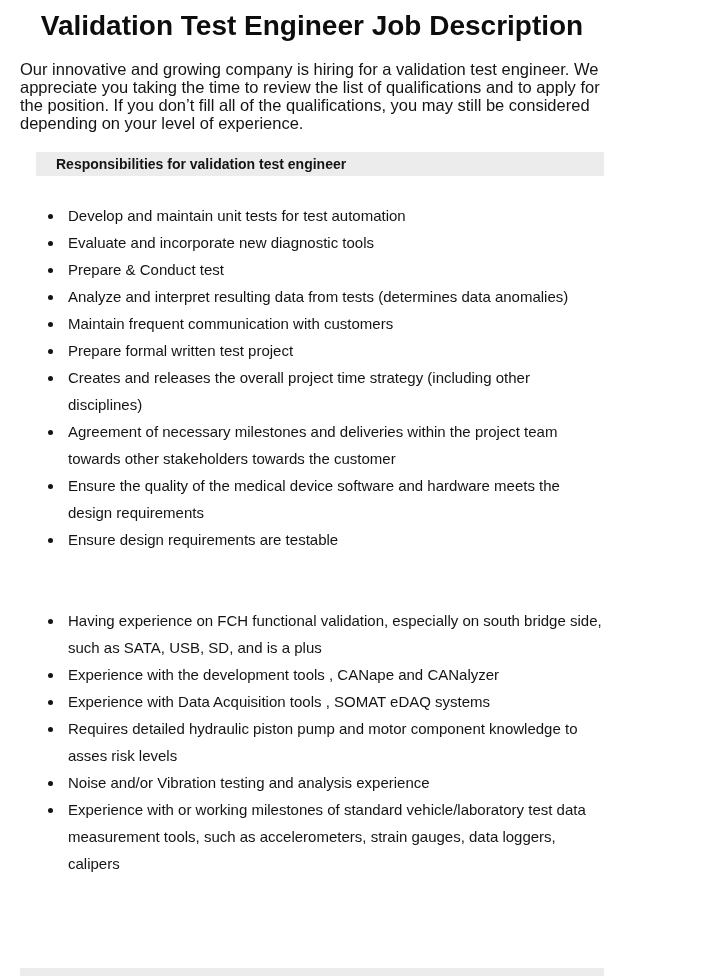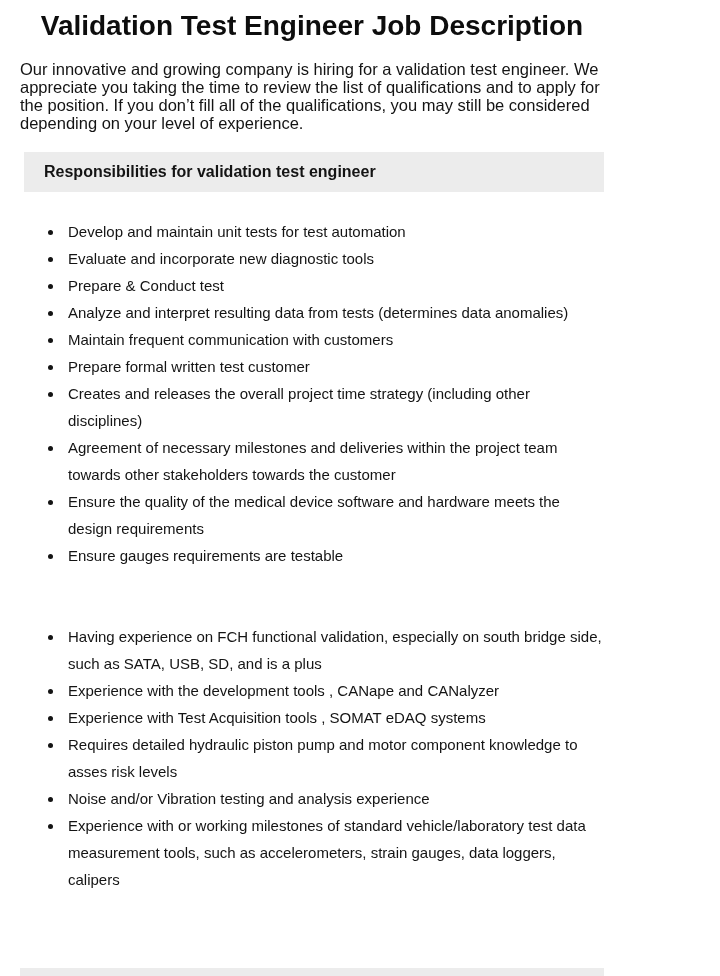--- a/index.html
+++ b/index.html
@@ -30,24 +30,24 @@
     color: #0d0d0d;
   }
   p.intro {
     font-size: 16.5px;
     line-height: 18px;
     margin: 0 0 20px 0;
   }
   .section-header {
     background: #ececec;
     font-weight: 700;
-    font-size: 16px;
+    font-size: 14px;
     line-height: 20px;
-    padding: 10px 20px;
-    margin: 0 0 0 4px;
+    padding: 2px 20px;
+    margin: 0 0 0 16px;
     box-sizing: border-box;
   }
   .section-header.first {
     margin-top: 0;
   }
   ul.bullets {
     margin: 0;
     padding: 26px 0 0 44px;
     list-style: disc;
   }
@@ -82,33 +82,33 @@
     <p class="intro">Our innovative and growing company is hiring for a validation test engineer. We appreciate you taking the time to review the list of qualifications and to apply for the position. If you don’t fill all of the qualifications, you may still be considered depending on your level of experience.</p>
 
     <div class="section">
       <div class="section-header first">Responsibilities for validation test engineer</div>
       <ul class="bullets">
           <li>Develop and maintain unit tests for test automation</li>
           <li>Evaluate and incorporate new diagnostic tools</li>
           <li>Prepare &amp; Conduct test</li>
           <li>Analyze and interpret resulting data from tests (determines data anomalies)</li>
           <li>Maintain frequent communication with customers</li>
-          <li>Prepare formal written test customer</li>
+          <li>Prepare formal written test project</li>
           <li>Creates and releases the overall project time strategy (including other disciplines)</li>
           <li>Agreement of necessary milestones and deliveries within the project team towards other stakeholders towards the customer</li>
           <li>Ensure the quality of the medical device software and hardware meets the design requirements</li>
-          <li>Ensure gauges requirements are testable</li>
+          <li>Ensure design requirements are testable</li>
         </ul>
     </div>
 
     <div class="section">
       <ul class="bullets">
           <li>Having experience on FCH functional validation, especially on south bridge side, such as SATA, USB, SD, and is a plus</li>
           <li>Experience with the development tools , CANape and CANalyzer</li>
-          <li>Experience with Test Acquisition tools , SOMAT eDAQ systems</li>
+          <li>Experience with Data Acquisition tools , SOMAT eDAQ systems</li>
           <li>Requires detailed hydraulic piston pump and motor component knowledge to asses risk levels</li>
           <li>Noise and/or Vibration testing and analysis experience</li>
           <li>Experience with or working milestones of standard vehicle/laboratory test data measurement tools, such as accelerometers, strain gauges, data loggers, calipers</li>
         </ul>
     </div>
   </div>
 
   <div class="partial-bar"></div>
 </div>
 

